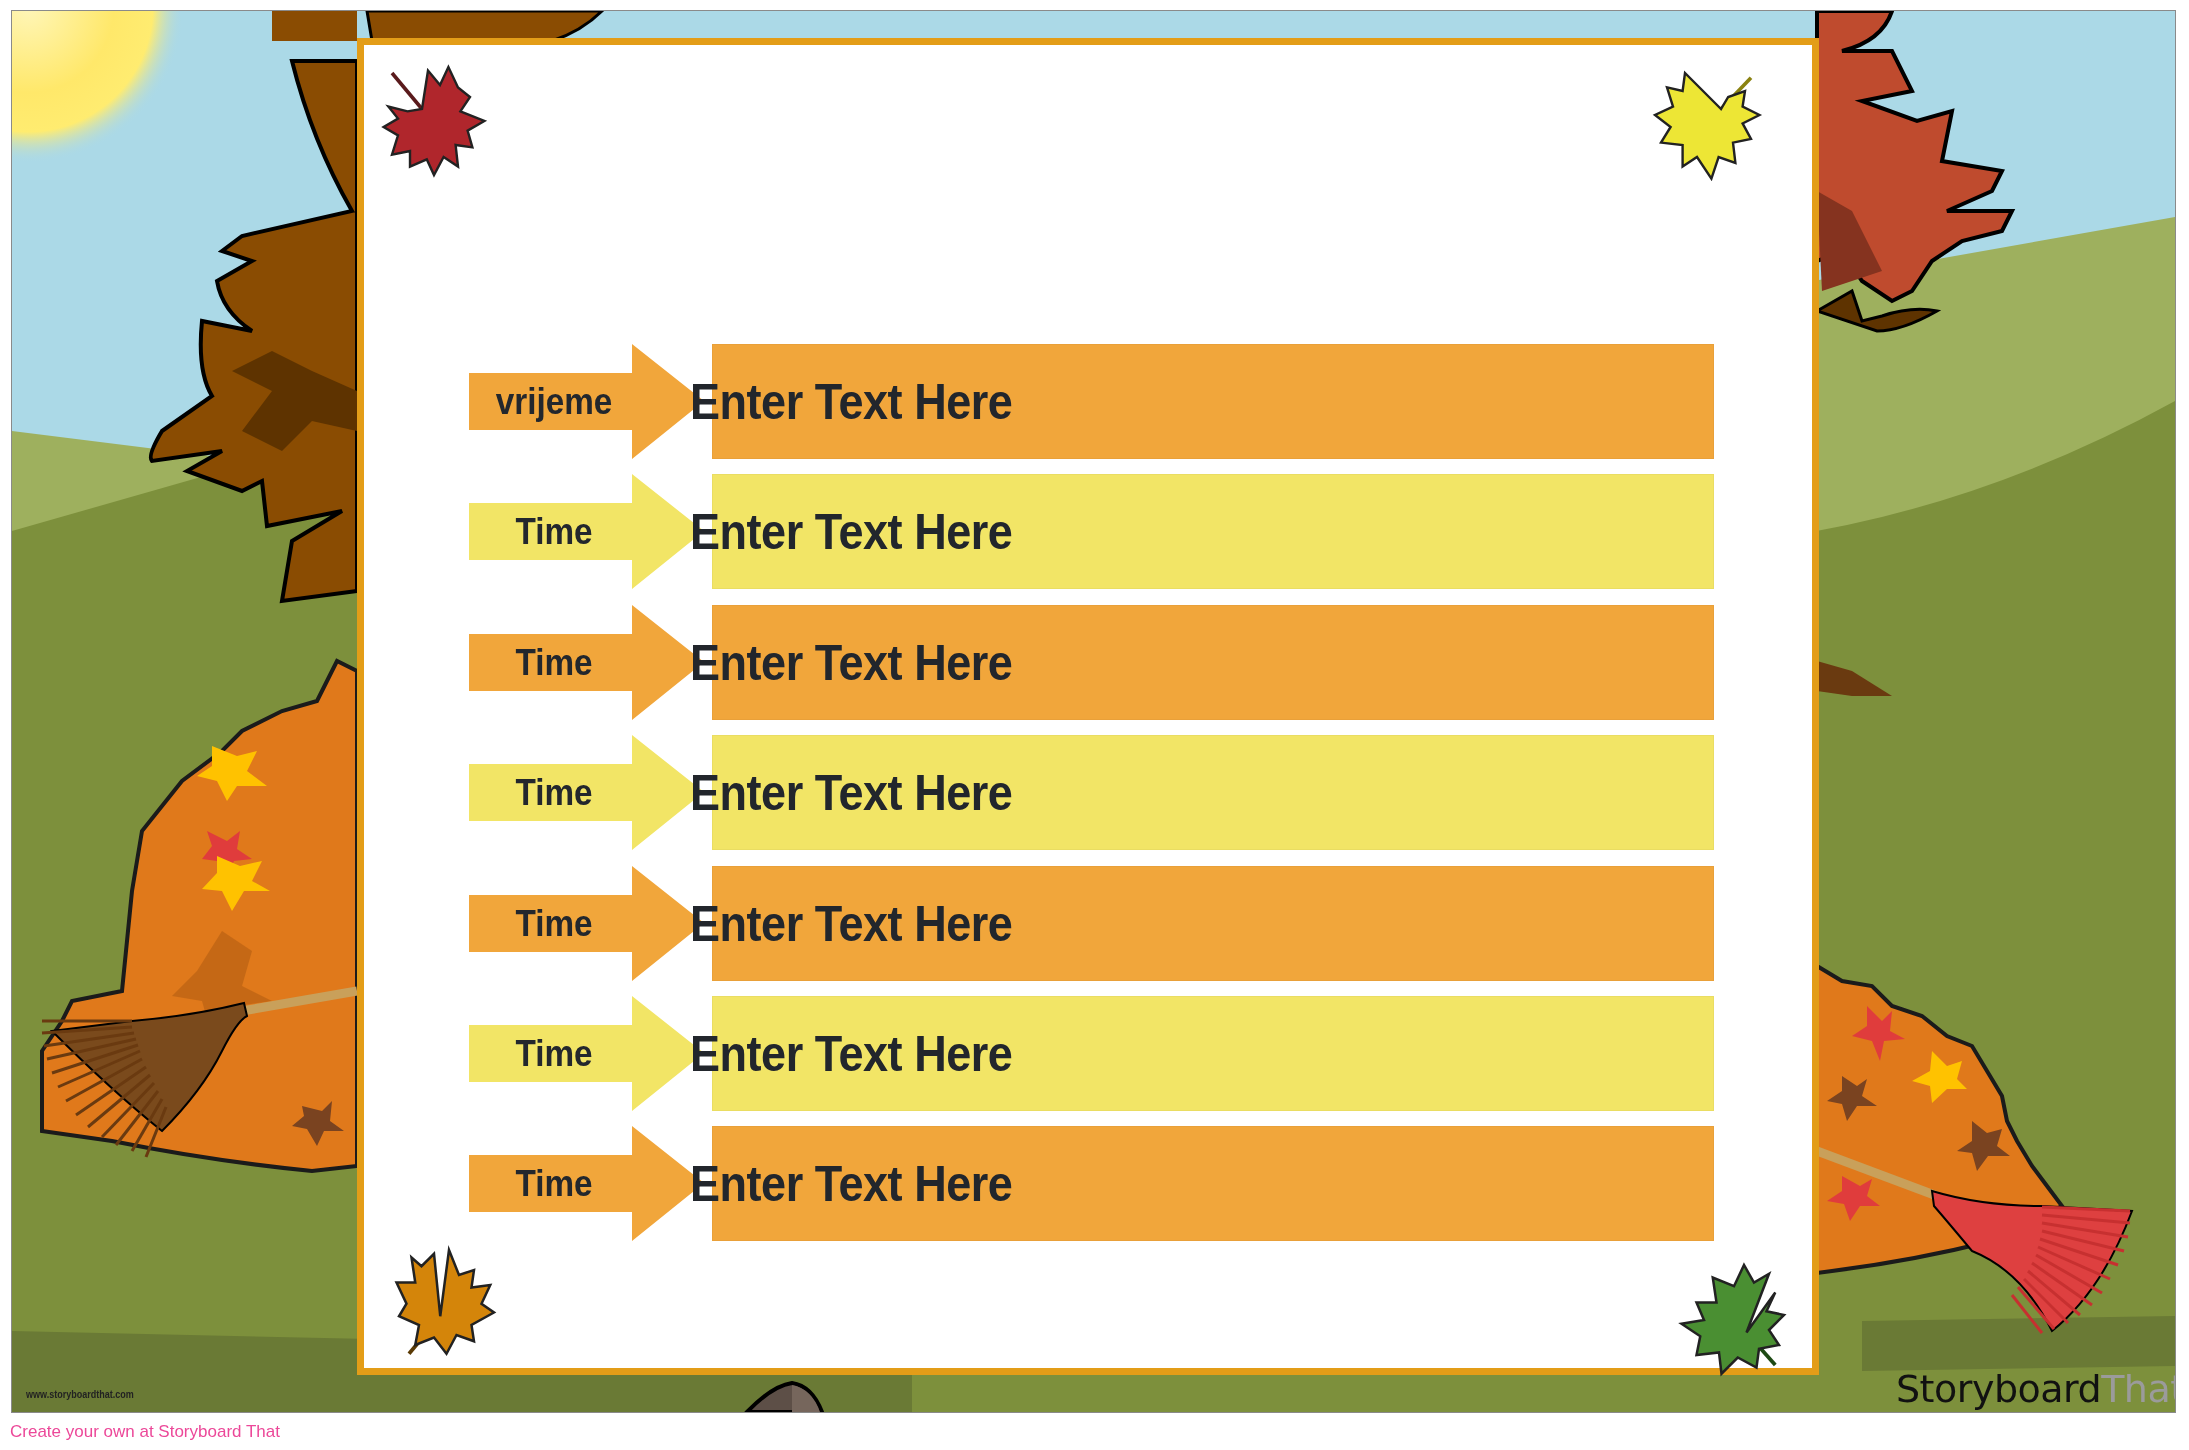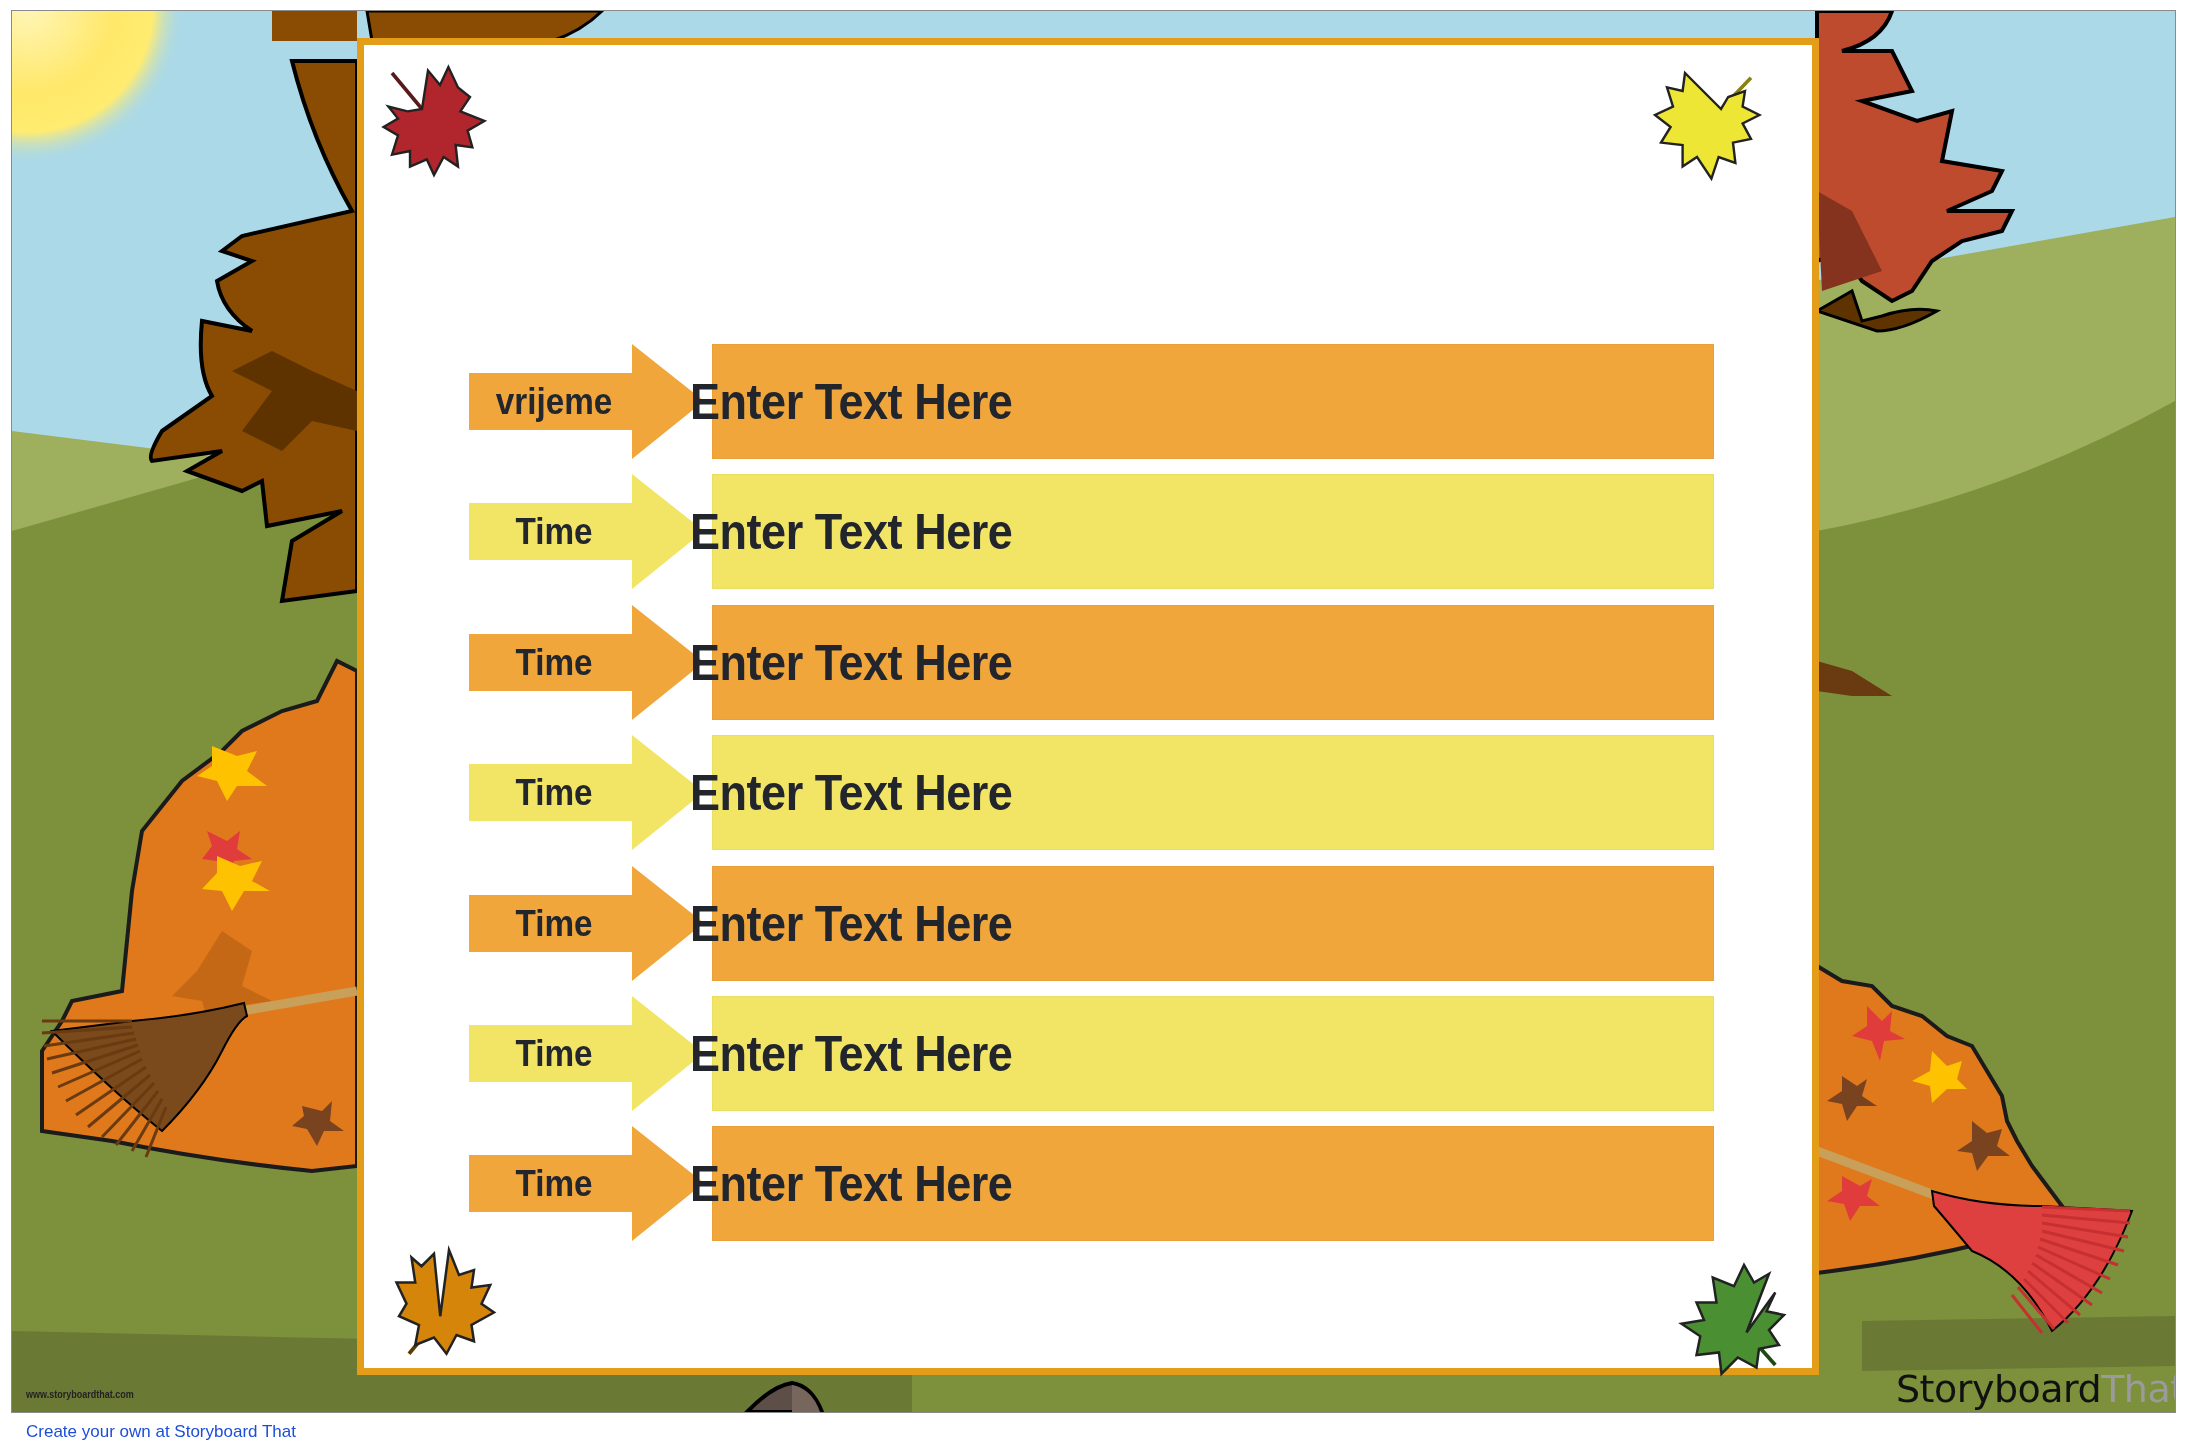--- a/index.html
+++ b/index.html
@@ -44,21 +44,21 @@
   .yellow { background: #f2e566; }
   .leaf { position: absolute; }
   .watermark {
     position: absolute; left: 14px; top: 1378px; font-size: 10px; font-weight: bold;
     color: #222; transform: scaleX(0.9); transform-origin: left;
   }
   .logo { position: absolute; left: 1884px; top: 1358px; width: 280px; height: 40px; display: flex; align-items: center; }
   .logo-text { font-size: 38px; color: #111; font-family: "DejaVu Sans", sans-serif; letter-spacing: -0.5px; }
   .logo-text .that { color: #9b9b9b; }
   .footer {
-    position: absolute; left: 26px; top: 1422px; font-size: 17px; color: #1d4ed8;
+    position: absolute; left: 10px; top: 1422px; font-size: 17px; color: #ec4899;
     font-family: "Liberation Sans", sans-serif;
   }
 </style>
 </head>
 <body>
 
 <div class="canvas">
 
   <svg class="scene" width="2163" height="1401" viewBox="0 0 2163 1401">
 

